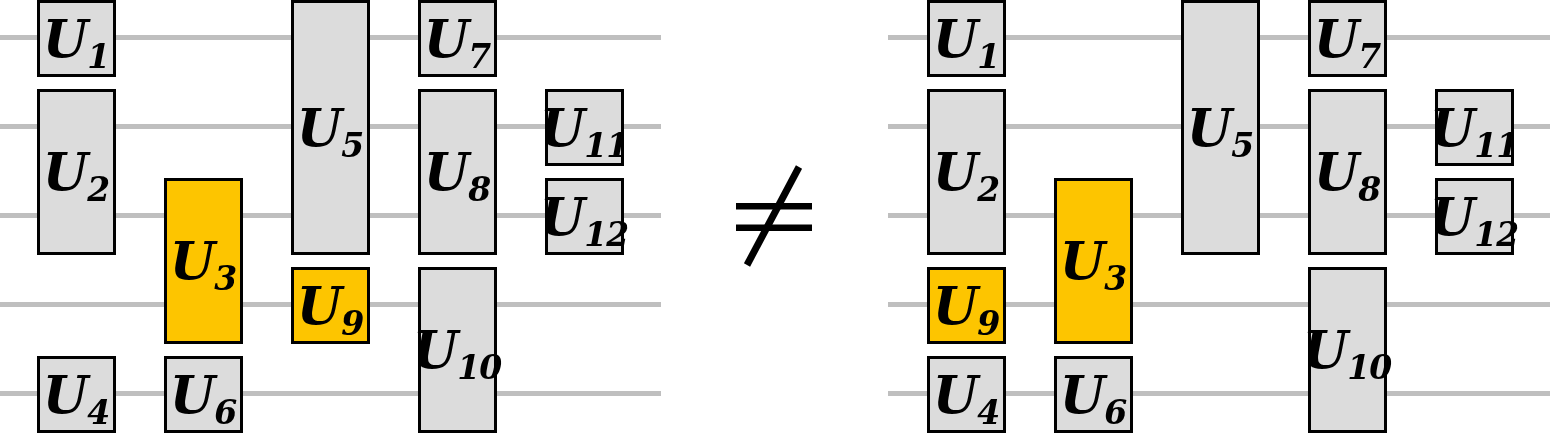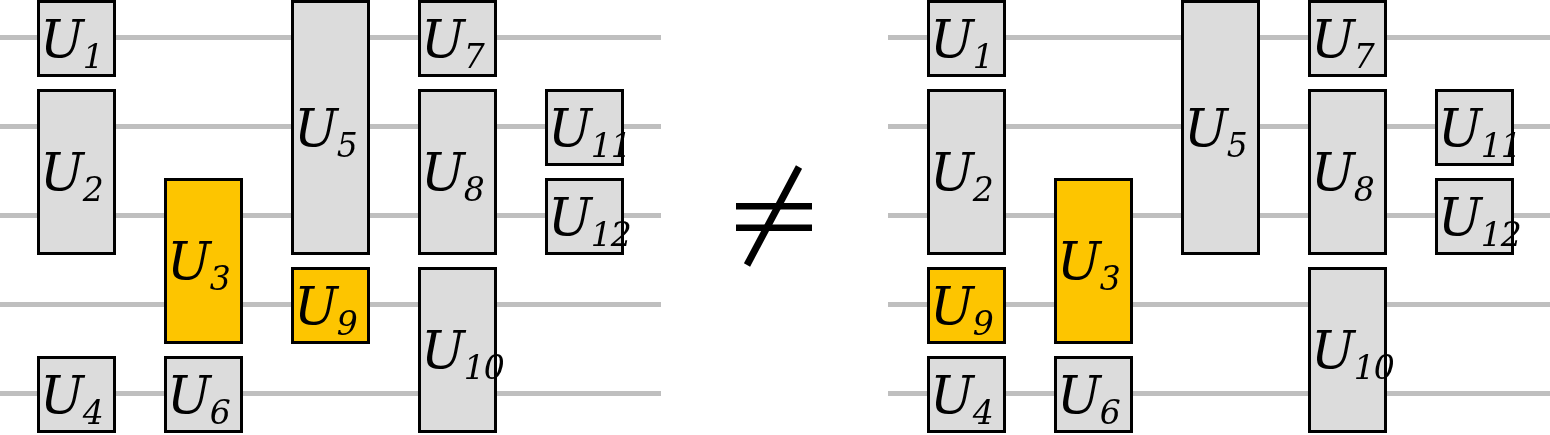--- a/index.html
+++ b/index.html
@@ -24,22 +24,23 @@
     height: 5px;
     background: var(--wire, #bfbfbf);
   }
   .gate {
     position: absolute;
     box-sizing: border-box;
     border: 3.5px solid var(--border, #000000);
     background: var(--fill, #dcdcdc);
     display: flex;
     align-items: center;
-    justify-content: flex-start;
+    justify-content: center;
     z-index: 2;
+    font-weight: bold;
   }
   .gate.hl {
     background: var(--hl, #fdc500);
   }
   .gate-label {
     font-family: "DejaVu Serif", serif;
     font-style: italic;
     font-size: 52px;
     line-height: 1;
     color: var(--text, #000000);

